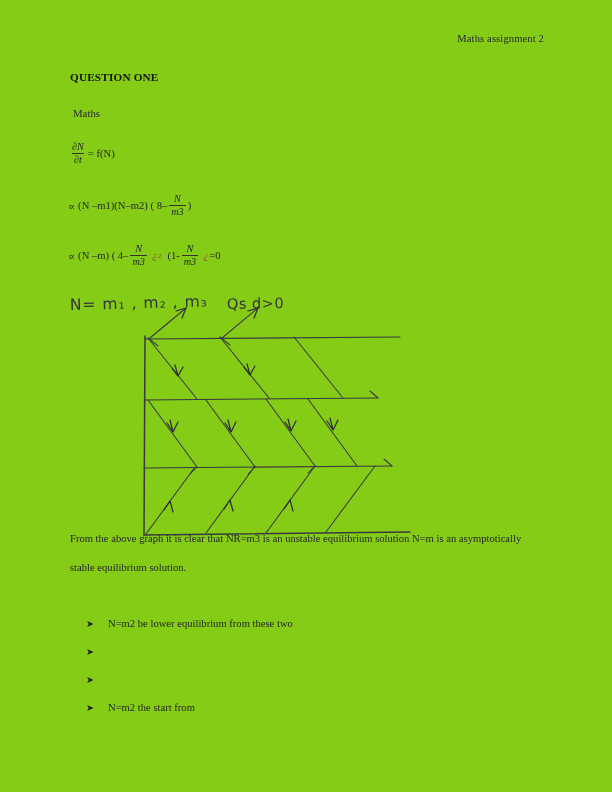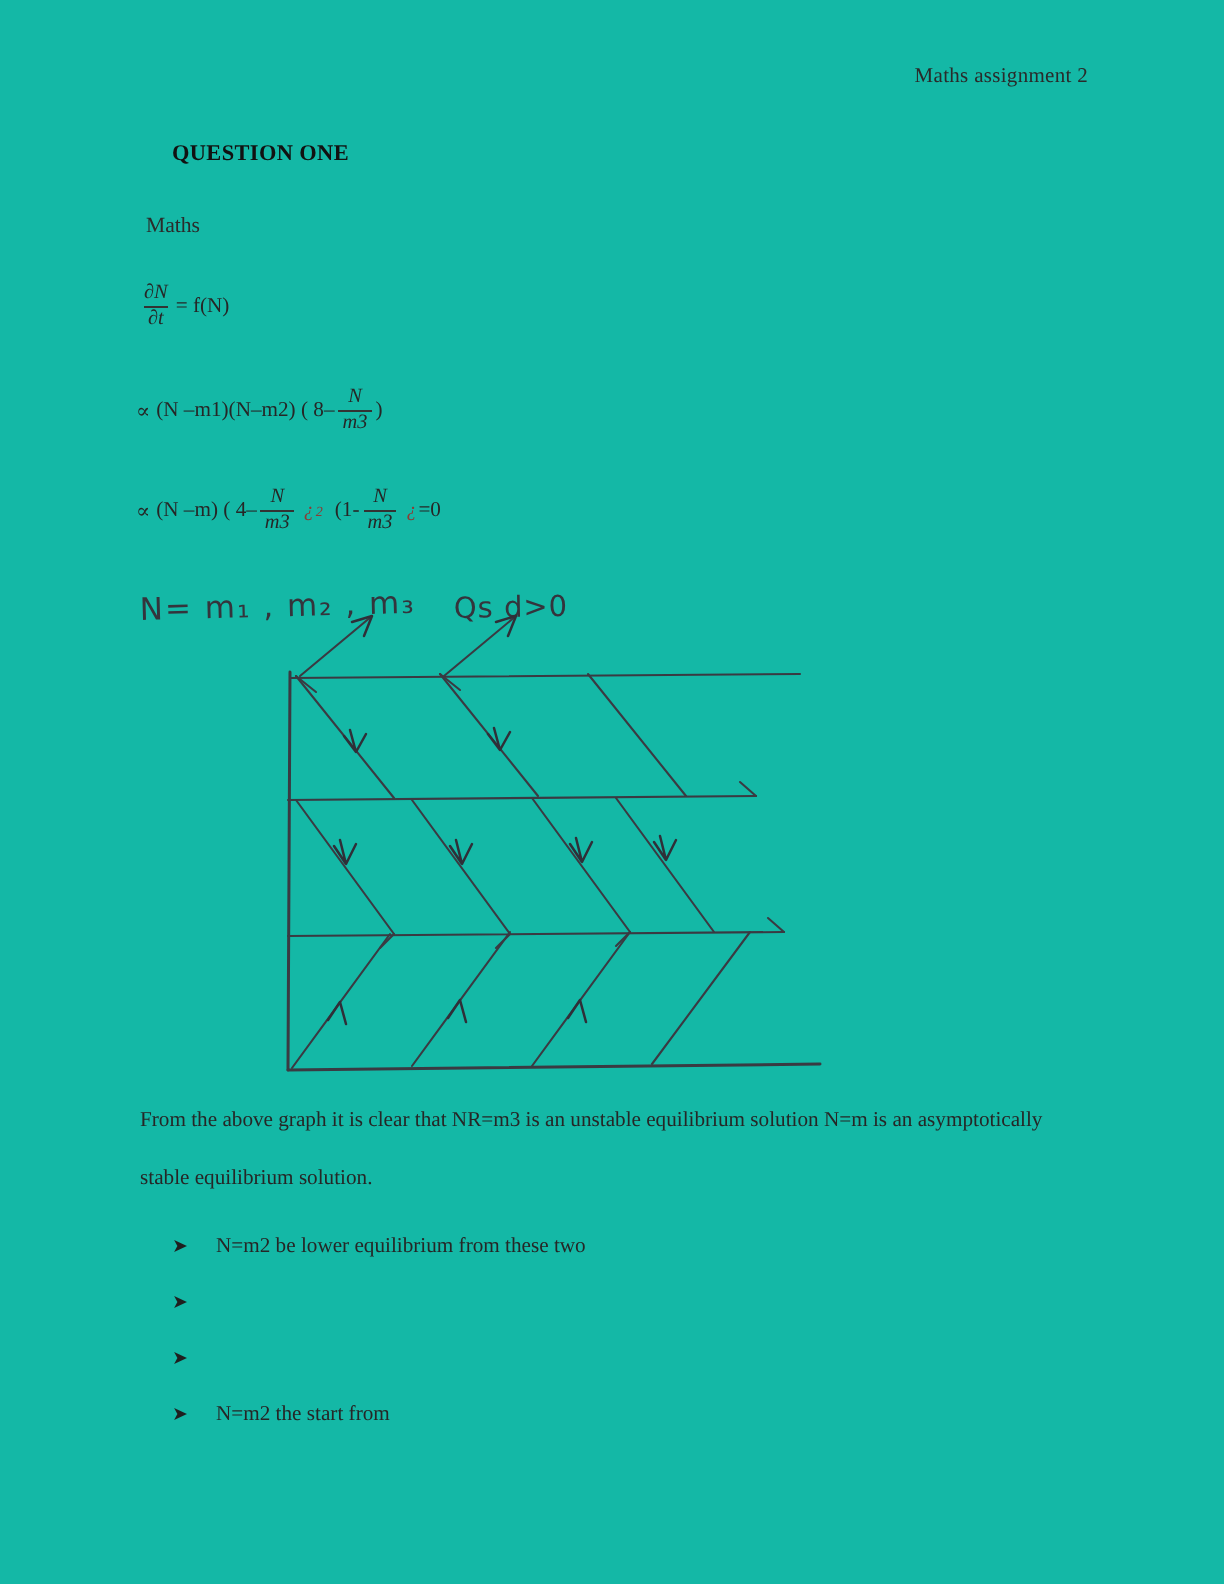--- a/index.html
+++ b/index.html
@@ -12,37 +12,37 @@
     height: 792px;
     position: relative;
     font-family: "Liberation Serif", "DejaVu Serif", serif;
     color: #1b1b1b;
     overflow: hidden;
   }
 
   .page {
     position: absolute;
     inset: 0;
-    background: #14b8a6;
+    background: #84cc16;
   }
 
   
   .header {
     position: absolute;
     top: 33px;
     right: 68px;
     font-size: 10.5px;
     color: #2a2a2a;
     letter-spacing: .15px;
   }
 
   
   .q-title {
     position: absolute;
-    left: 86px;
+    left: 70px;
     top: 71px;
     font-size: 11.2px;
     font-weight: bold;
     letter-spacing: .2px;
     color: #111;
   }
   .given {
     position: absolute;
     left: 73px;
     top: 107px;
@@ -109,21 +109,21 @@
   .figure svg { display: block; }
 
   .hand {
     font-family: "DejaVu Sans", sans-serif;
   }
 
   
   .para {
     position: absolute;
     left: 70px;
-    top: 546px;
+    top: 524px;
     width: 452px;
     font-size: 10.6px;
     line-height: 29px;
     color: #262626;
     text-align: left;
   }
 
   
   .list {
     position: absolute;

